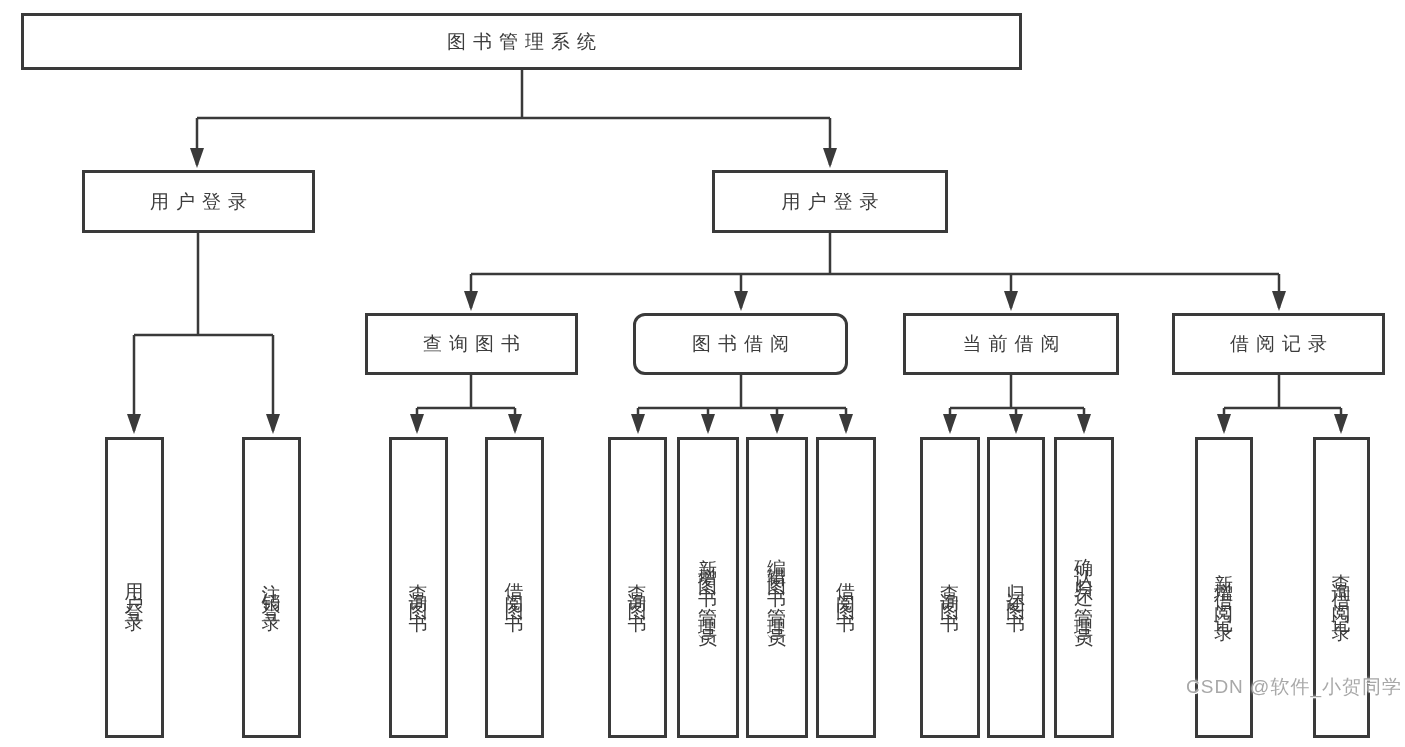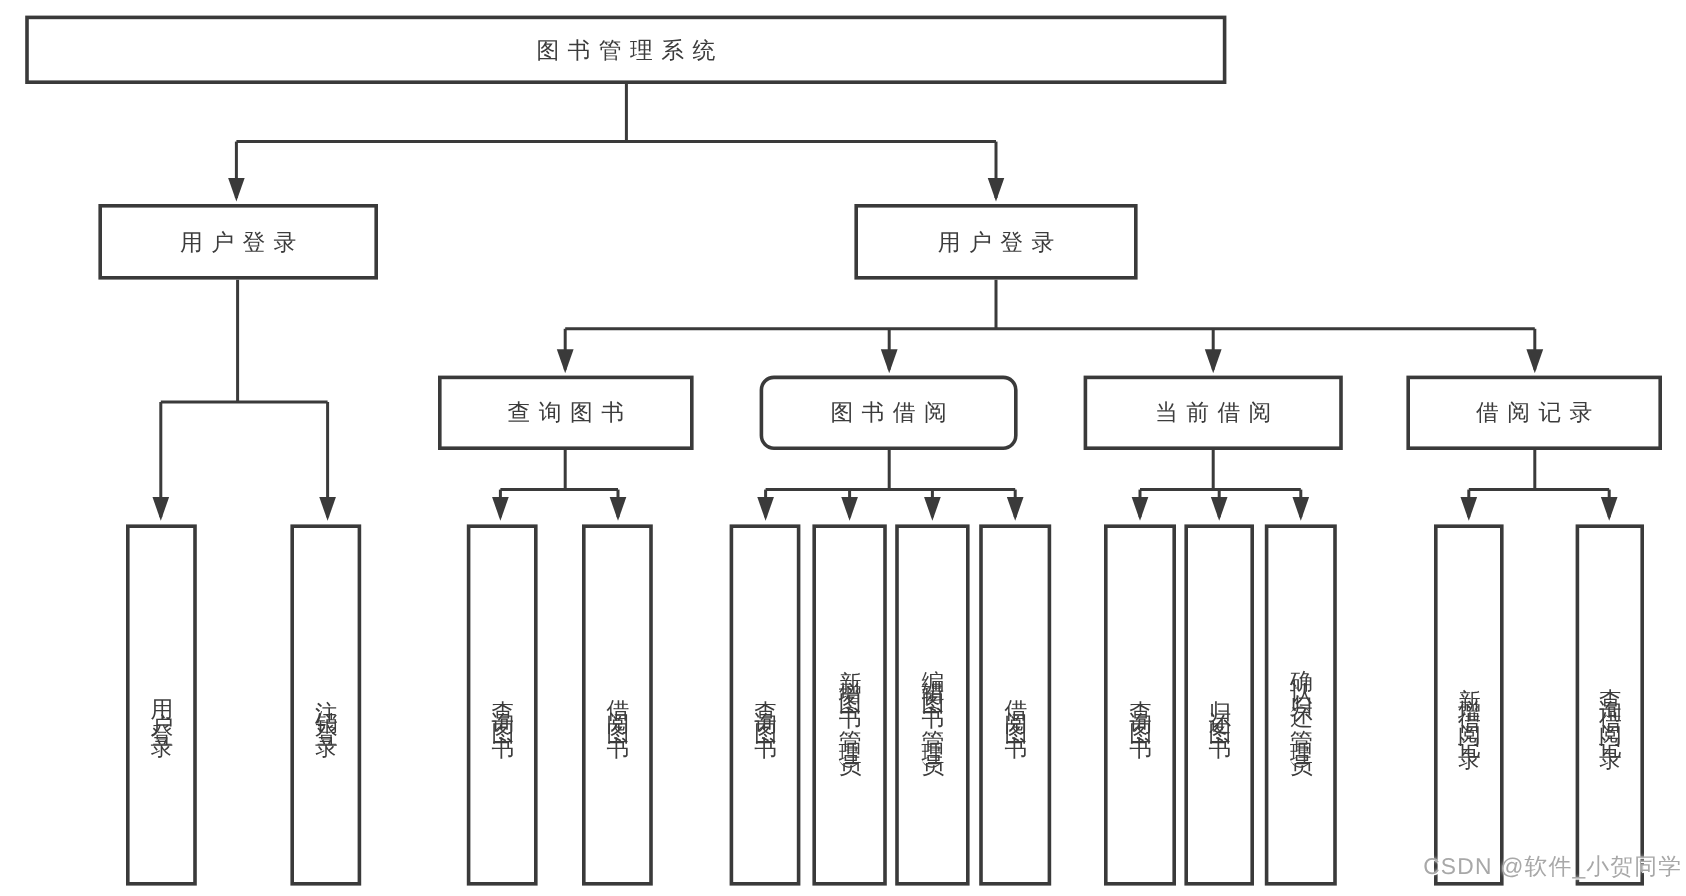--- a/index.html
+++ b/index.html
@@ -37,21 +37,21 @@
   .leaf .vlabel {
     writing-mode: vertical-rl;
     text-orientation: mixed;
     letter-spacing: 10px;
     line-height: 1;
     white-space: nowrap;
   }
   .watermark {
     position: absolute;
     left: 1186px;
-    top: 709px;
+    top: 674px;
     font-size: 19px;
     letter-spacing: 1px;
     color: #a8a8a8;
     text-shadow: 0 0 3px #ffffff, 1px 1px 0 #ffffff;
     white-space: nowrap;
     z-index: 3;
   }
 </style>
 </head>
 <body>

